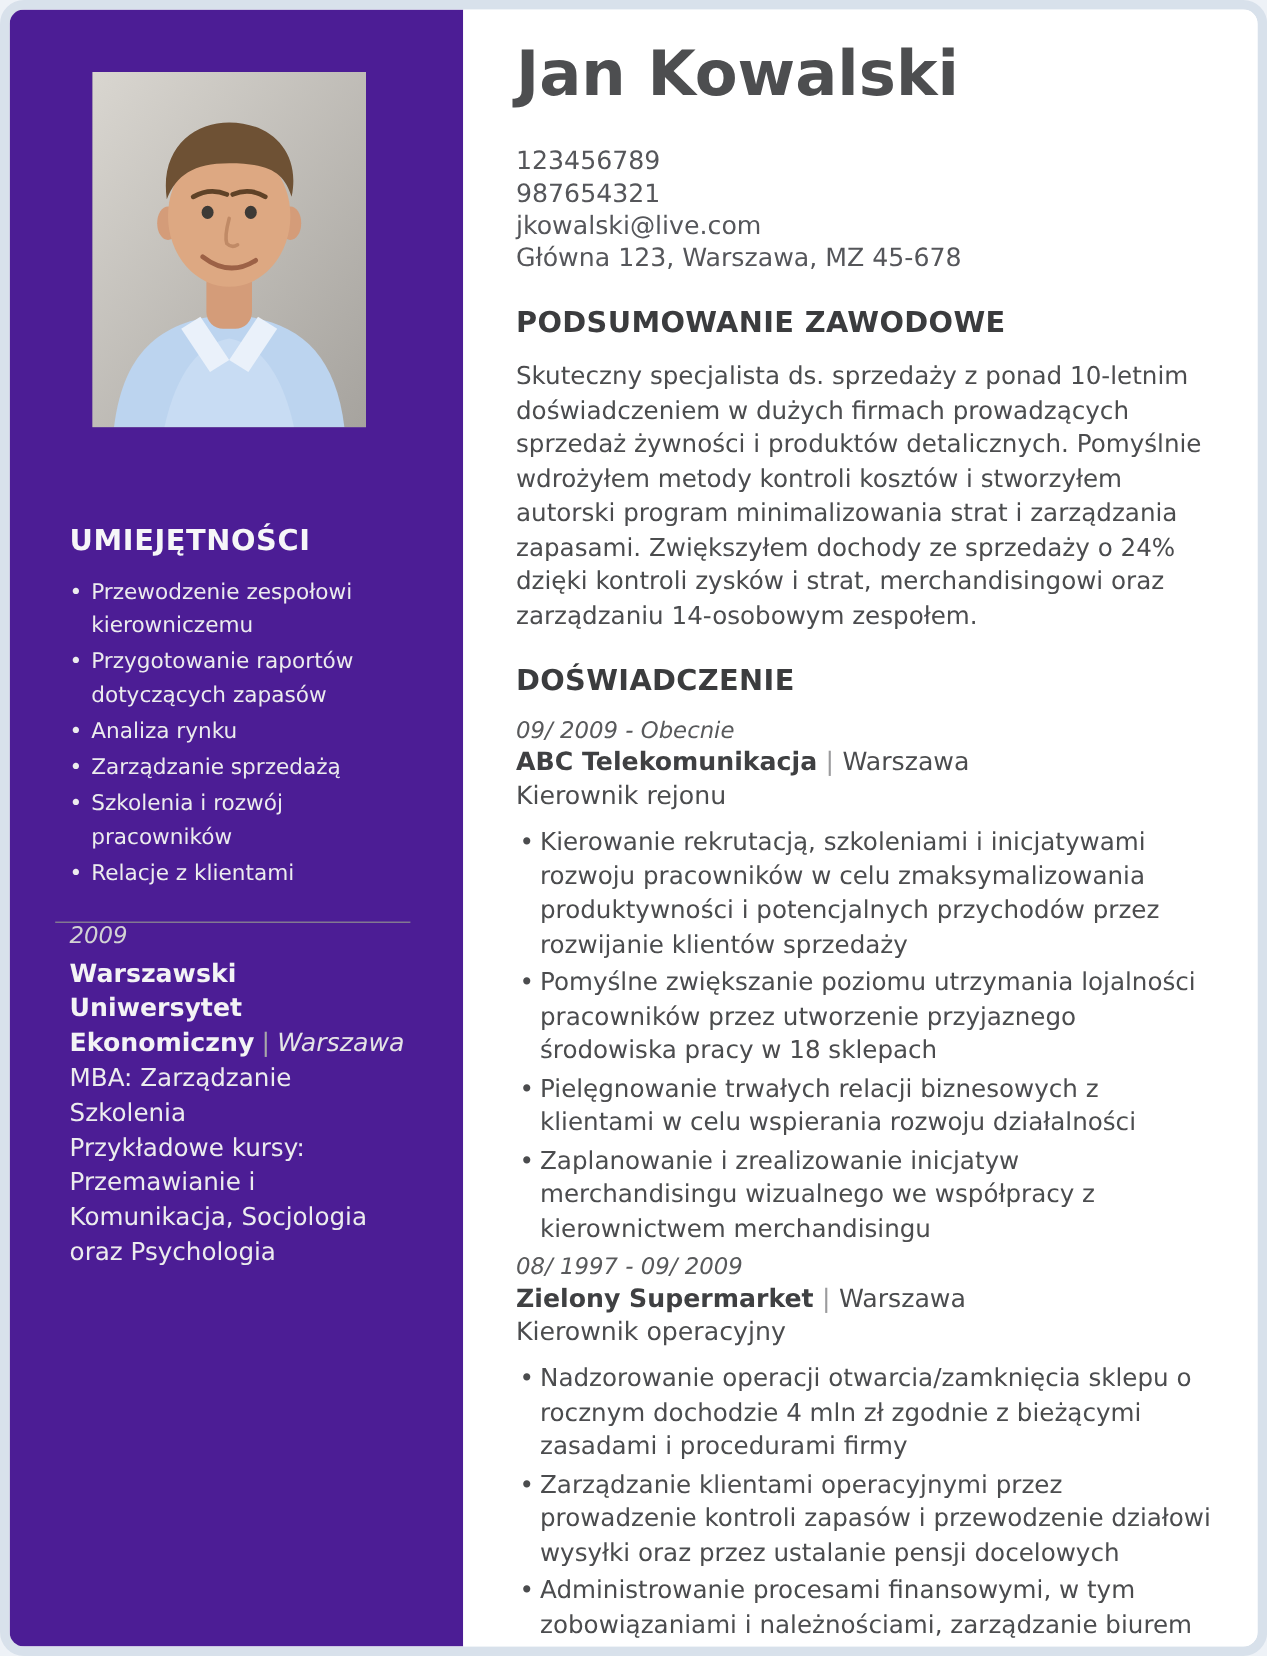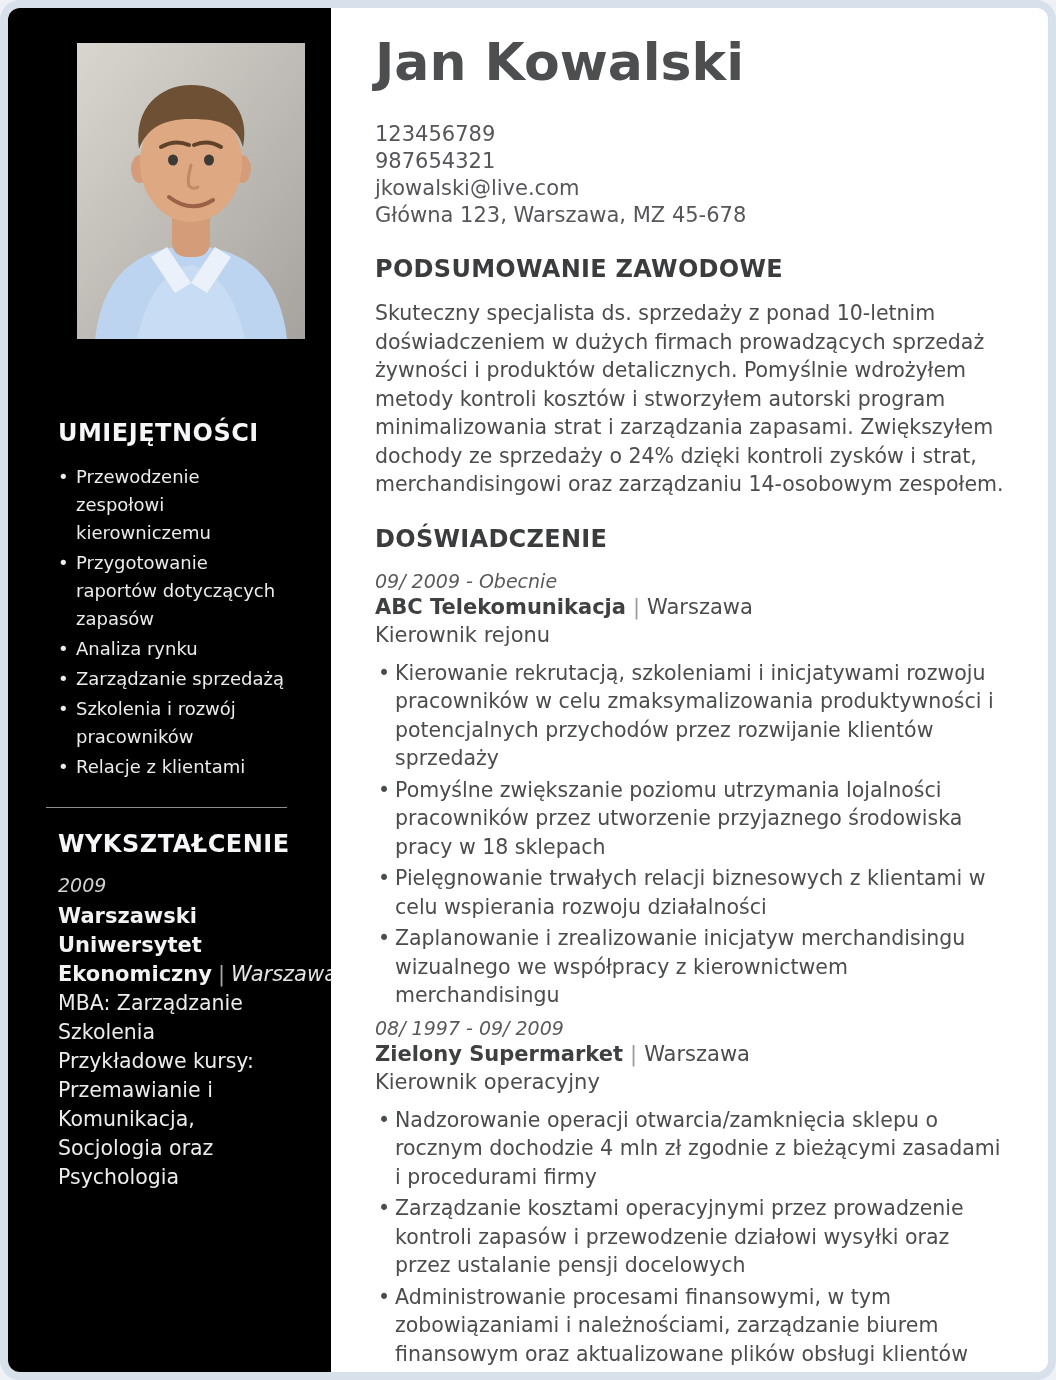--- a/index.html
+++ b/index.html
@@ -11,24 +11,24 @@
   .page {
     width: 1056px; height: 1380px;
     border: 8px solid #d8e1eb;
     border-radius: 20px;
     display: flex;
     overflow: hidden;
     background: #ffffff;
   }
   
   .sidebar {
-    width: 323px; flex: none;
-    background: #000000;
+    width: 378px; flex: none;
+    background: #4c1d95;
     color: #ebebed;
-    padding: 0 40px 30px 50px;
+    padding: 17px 40px 30px 50px;
   }
   .photo-wrap {
     width: 228px; height: 296px;
     margin: 35px auto 0 19px;
     overflow: hidden;
     background: #b9b6b1;
   }
   .side-h2 {
     color: #f6f6f8;
     font-size: 24px;
@@ -144,21 +144,20 @@
         <li>Analiza rynku</li>
         <li>Zarządzanie sprzedażą</li>
         <li>Szkolenia i rozwój pracowników</li>
         <li>Relacje z klientami</li>
       </ul>
     </section>
 
     <hr class="side-divider">
 
     <section>
-      <h2 class="side-h2 edu">WYKSZTAŁCENIE</h2>
       <p class="edu-year">2009</p>
       <p class="edu-school"><span class="school-name">Warszawski Uniwersytet Ekonomiczny</span><span class="pipe">|</span><span class="city">Warszawa</span></p>
       <p class="edu-line">MBA: Zarządzanie Szkolenia</p>
       <p class="edu-line">Przykładowe kursy:</p>
       <p class="edu-line">Przemawianie i Komunikacja, Socjologia oraz Psychologia</p>
     </section>
   </aside>
 
   <main class="main">
     <h1 class="name">Jan Kowalski</h1>
@@ -189,21 +188,21 @@
           <li>Zaplanowanie i zrealizowanie inicjatyw merchandisingu wizualnego we współpracy z kierownictwem merchandisingu</li>
         </ul>
       </div>
 
       <div class="job job2">
         <p class="job-dates">08/ 1997 - 09/ 2009</p>
         <p class="job-company"><span class="company">Zielony Supermarket</span><span class="pipe">|</span><span class="city">Warszawa</span></p>
         <p class="job-role">Kierownik operacyjny</p>
         <ul class="job-bullets">
           <li>Nadzorowanie operacji otwarcia/zamknięcia sklepu o rocznym dochodzie 4 mln zł zgodnie z bieżącymi zasadami i procedurami firmy</li>
-          <li>Zarządzanie kosztami operacyjnymi przez prowadzenie kontroli zapasów i przewodzenie działowi wysyłki oraz przez ustalanie pensji docelowych</li>
+          <li>Zarządzanie klientami operacyjnymi przez prowadzenie kontroli zapasów i przewodzenie działowi wysyłki oraz przez ustalanie pensji docelowych</li>
           <li>Administrowanie procesami finansowymi, w tym zobowiązaniami i należnościami, zarządzanie biurem finansowym oraz aktualizowane plików obsługi klientów</li>
         </ul>
       </div>
     </section>
 
   </main>
 
 </div>
 
 </body></html>

